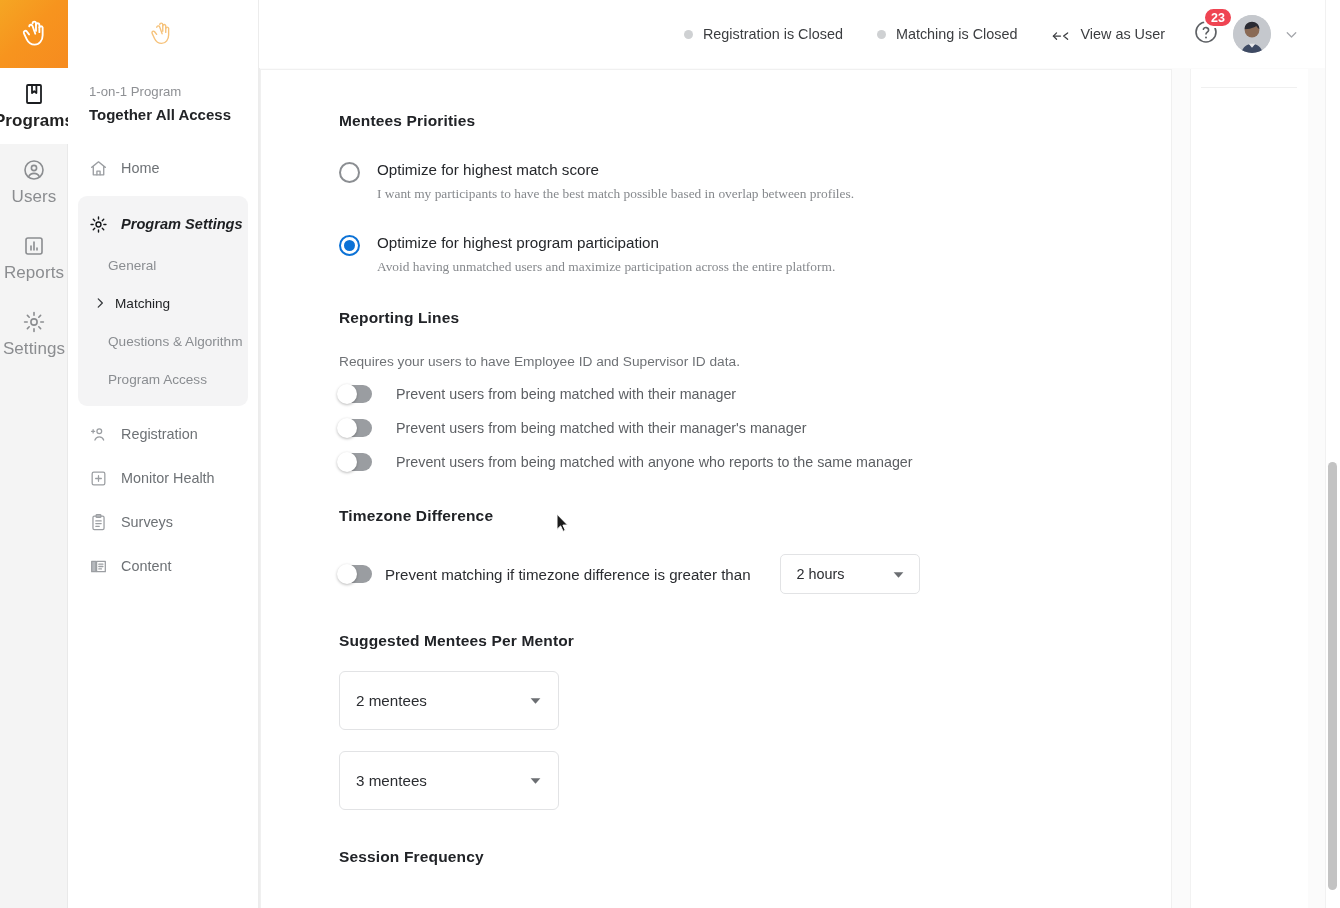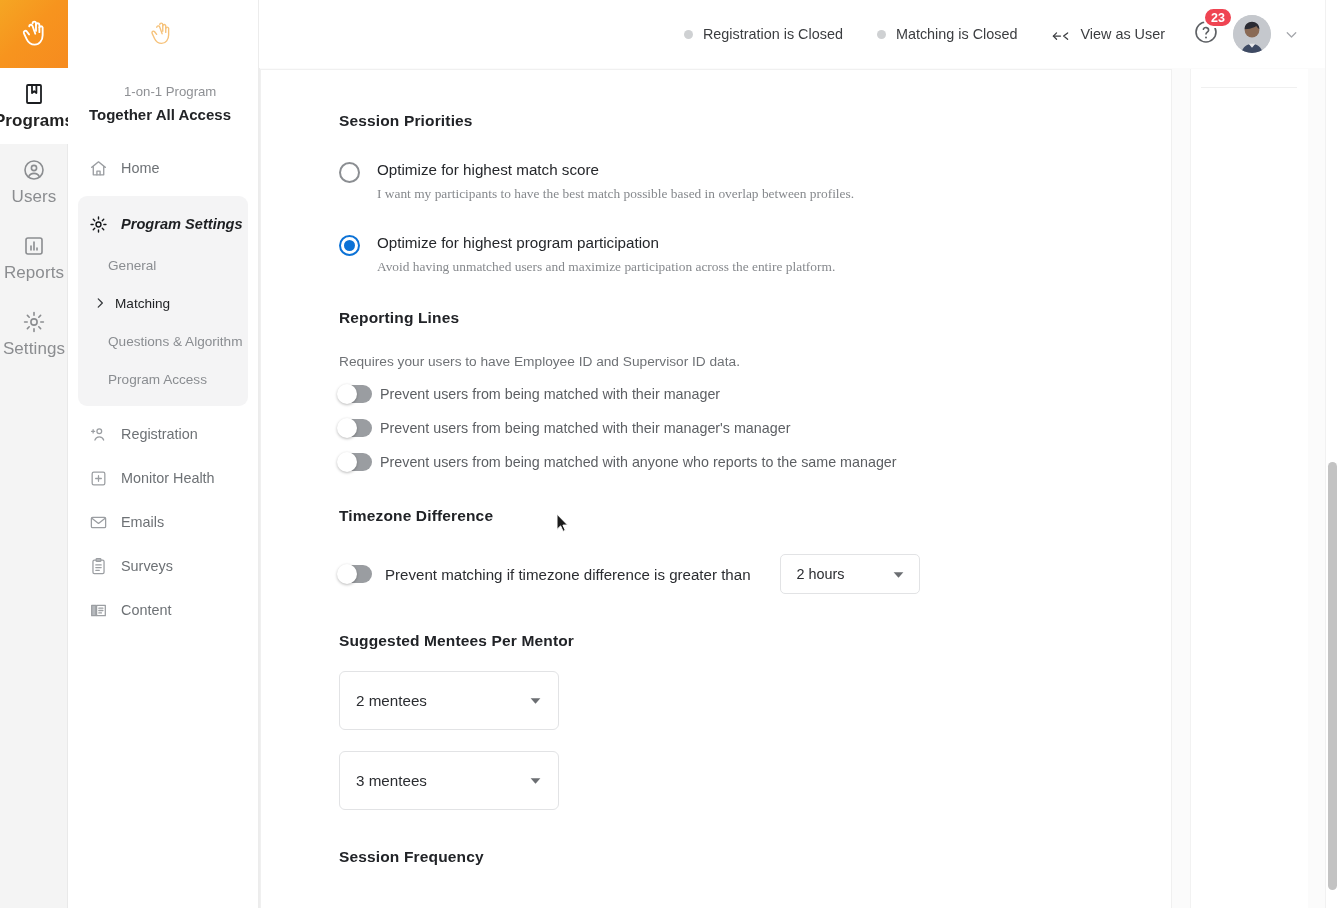--- a/index.html
+++ b/index.html
@@ -37,21 +37,21 @@
 
   
   .side {
     position: absolute; left: 68px; top: 0;
     width: 191px; height: 908px;
     background: #ffffff;
     border-right: 1px solid #ececec;
   }
   .side-logo { height: 68px; display: flex; align-items: center; padding-left: 78px; }
   .side-prog { padding: 14px 0 0 21px; }
-  .side-prog .kicker { font-size: 13.2px; color: #8e9094; line-height: 20px; margin-left: 35px; }
+  .side-prog .kicker { font-size: 13.2px; color: #8e9094; line-height: 20px; }
   .side-prog .title { font-size: 15px; color: #222427; font-weight: 700; line-height: 22px; margin-top: 2px; }
 
   .side-nav { margin-top: 20px; }
   .nav-row {
     display: flex; align-items: center; gap: 13px;
     height: 44px; padding-left: 21px; cursor: pointer;
     font-size: 14.4px; color: #6d7175;
   }
   .nav-row .nico { width: 19px; height: 19px; flex: 0 0 19px; display:block; }
   .nav-group {
@@ -135,21 +135,21 @@
   .radio.on::after {
     content: ""; width: 11px; height: 11px; border-radius: 50%; background: #0c72d6;
   }
   .ropt-title { font-size: 15.2px; color: #25272b; line-height: 22px; }
   .ropt-desc { font-size: 13.4px; color: #86898d; line-height: 22px; margin-top: 2px; font-family: Liberation Serif, serif; }
 
   
   .sec-gap { margin-top: 31px; }
   .hint { font-size: 13.7px; color: #6f7276; margin-top: 27px; }
 
-  .toggle-row { display: flex; align-items: center; gap: 8px; margin-top: 16px; }
+  .toggle-row { display: flex; align-items: center; gap: 24px; margin-top: 16px; }
   .toggle {
     position: relative; width: 33px; height: 18px;
     border-radius: 9px; background: #9a9da1; cursor: pointer;
     flex: 0 0 33px;
   }
   .toggle::after {
     content: ""; position: absolute; left: -2px; top: -1px;
     width: 20px; height: 20px; border-radius: 50%;
     background: #ffffff; box-shadow: 0 1px 3px rgba(0,0,0,.28);
   }
@@ -301,27 +301,20 @@
 
 
       <div class="nav-row">
         <svg class="nico" viewBox="0 0 24 24" fill="none" stroke="#9b9ea2" stroke-width="1.6" stroke-linecap="round" stroke-linejoin="round">
           <rect x="4" y="4" width="16" height="16" rx="2"></rect>
             <path d="M12 8.4v7.2M8.4 12h7.2"></path>
         </svg>
         <span>Monitor Health</span>
       </div>
 
-      <div class="nav-row">
-        <svg class="nico" viewBox="0 0 24 24" fill="none" stroke="#9b9ea2" stroke-width="1.6" stroke-linecap="round" stroke-linejoin="round">
-          <rect x="3" y="5.5" width="18" height="13" rx="1.6"></rect>
-            <path d="m3.6 6.6 8.4 6.6 8.4-6.6"></path>
-        </svg>
-        <span>Emails</span>
-      </div>
 
       <div class="nav-row">
         <svg class="nico" viewBox="0 0 24 24" fill="none" stroke="#9b9ea2" stroke-width="1.6" stroke-linecap="round" stroke-linejoin="round">
           <rect x="5" y="4" width="14" height="17" rx="1.8"></rect>
           <rect x="9" y="2.2" width="6" height="3.4" rx="1"></rect>
           <path d="M8.6 10h6.8M8.6 13.4h6.8M8.6 16.8h4.4"></path>
         </svg>
         <span>Surveys</span>
       </div>
 
@@ -381,21 +374,21 @@
       <path d="M6 9.5l6 6 6-6"></path>
     </svg>
   </div>
 
   <div class="main-bg"></div>
   <div class="left-rule"></div>
 
   <div class="card">
     <div class="content">
 
-      <h2 class="sec">Session Priorities</h2>
+      <h2 class="sec">Mentees Priorities</h2>
 
       <div class="radio-list">
         <div class="radio-row">
           <span class="radio"></span>
           <span>
             <span class="ropt-title" style="display:block">Optimize for highest match score</span>
             <span class="ropt-desc" style="display:block">I want my participants to have the best match possible based in overlap between profiles.</span>
           </span>
         </div>
 

